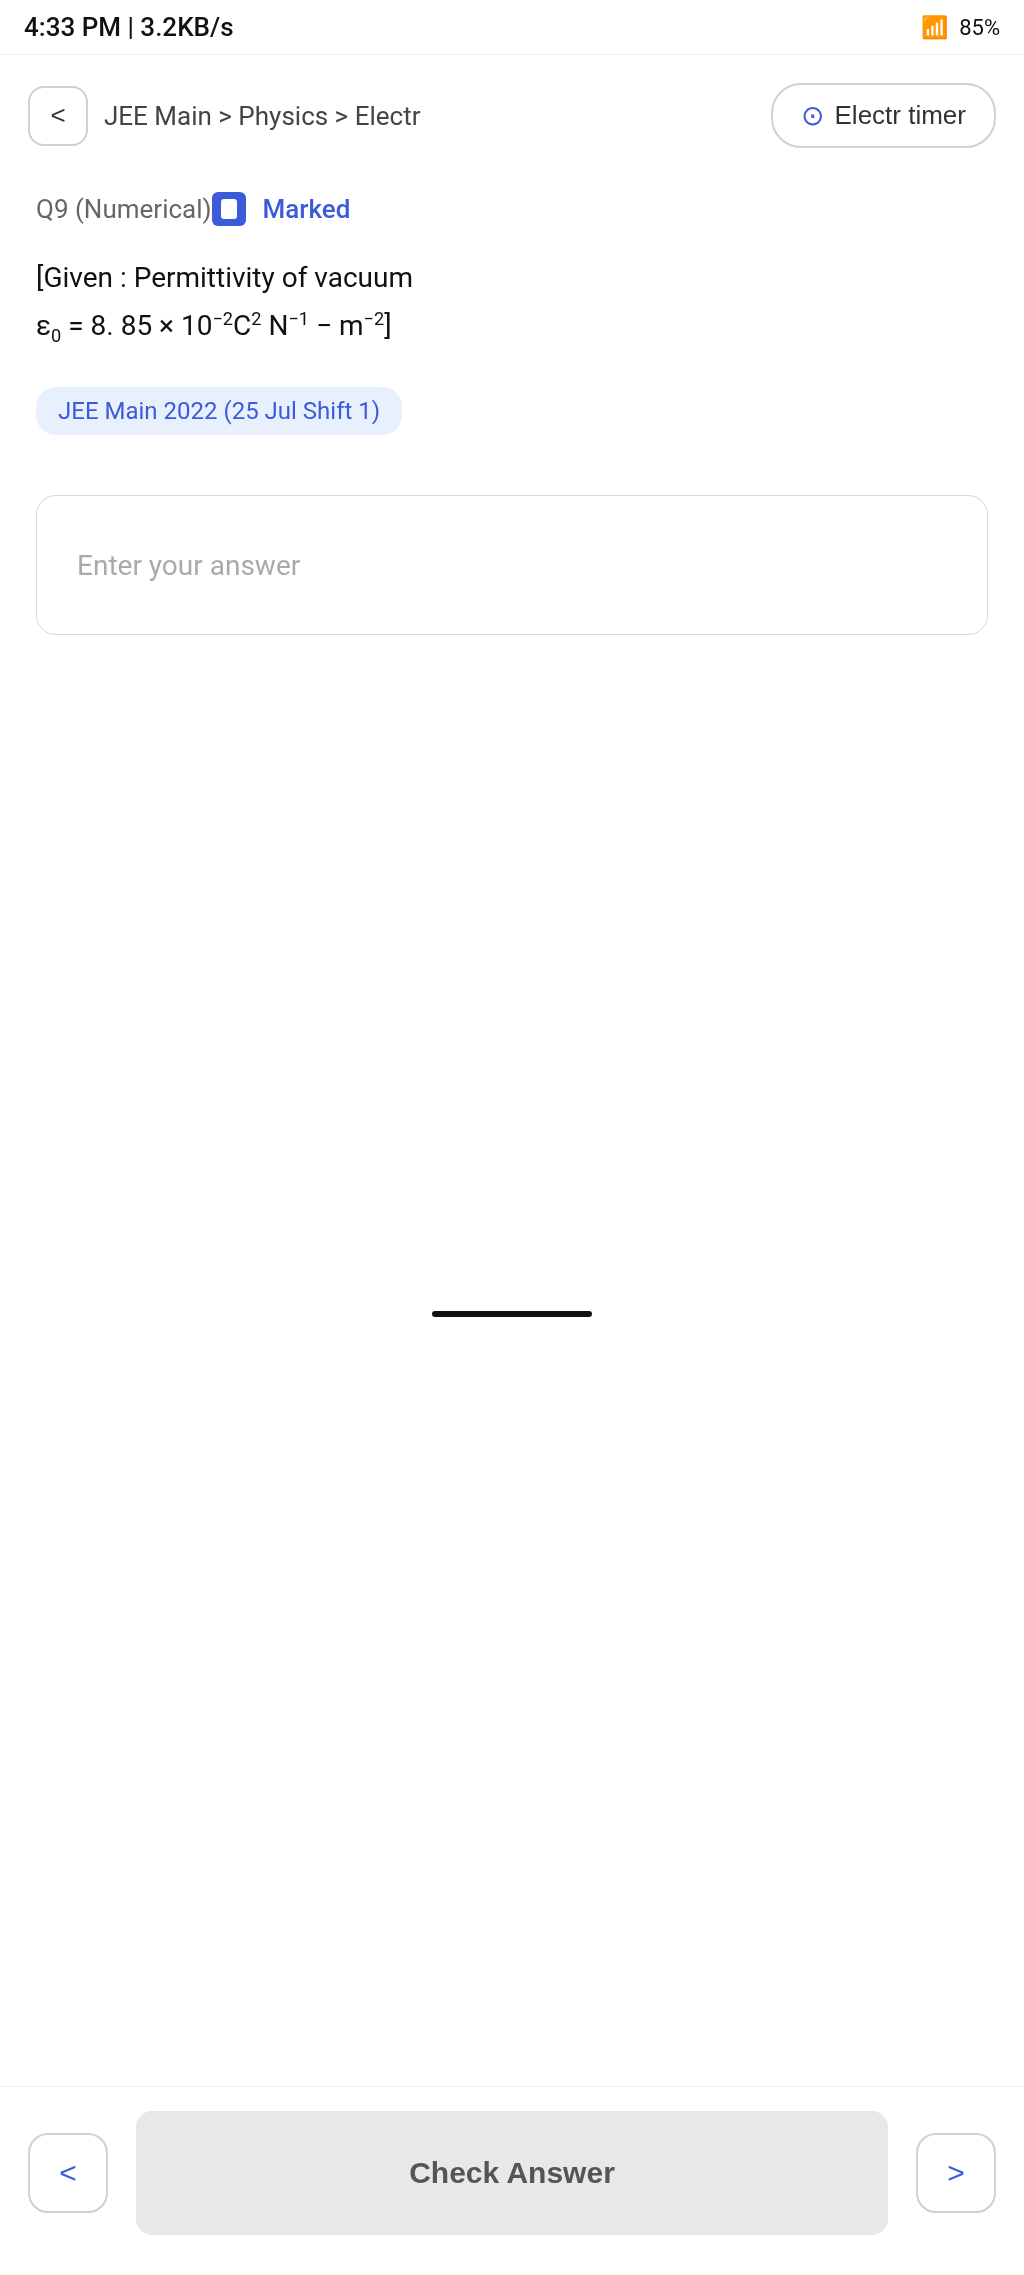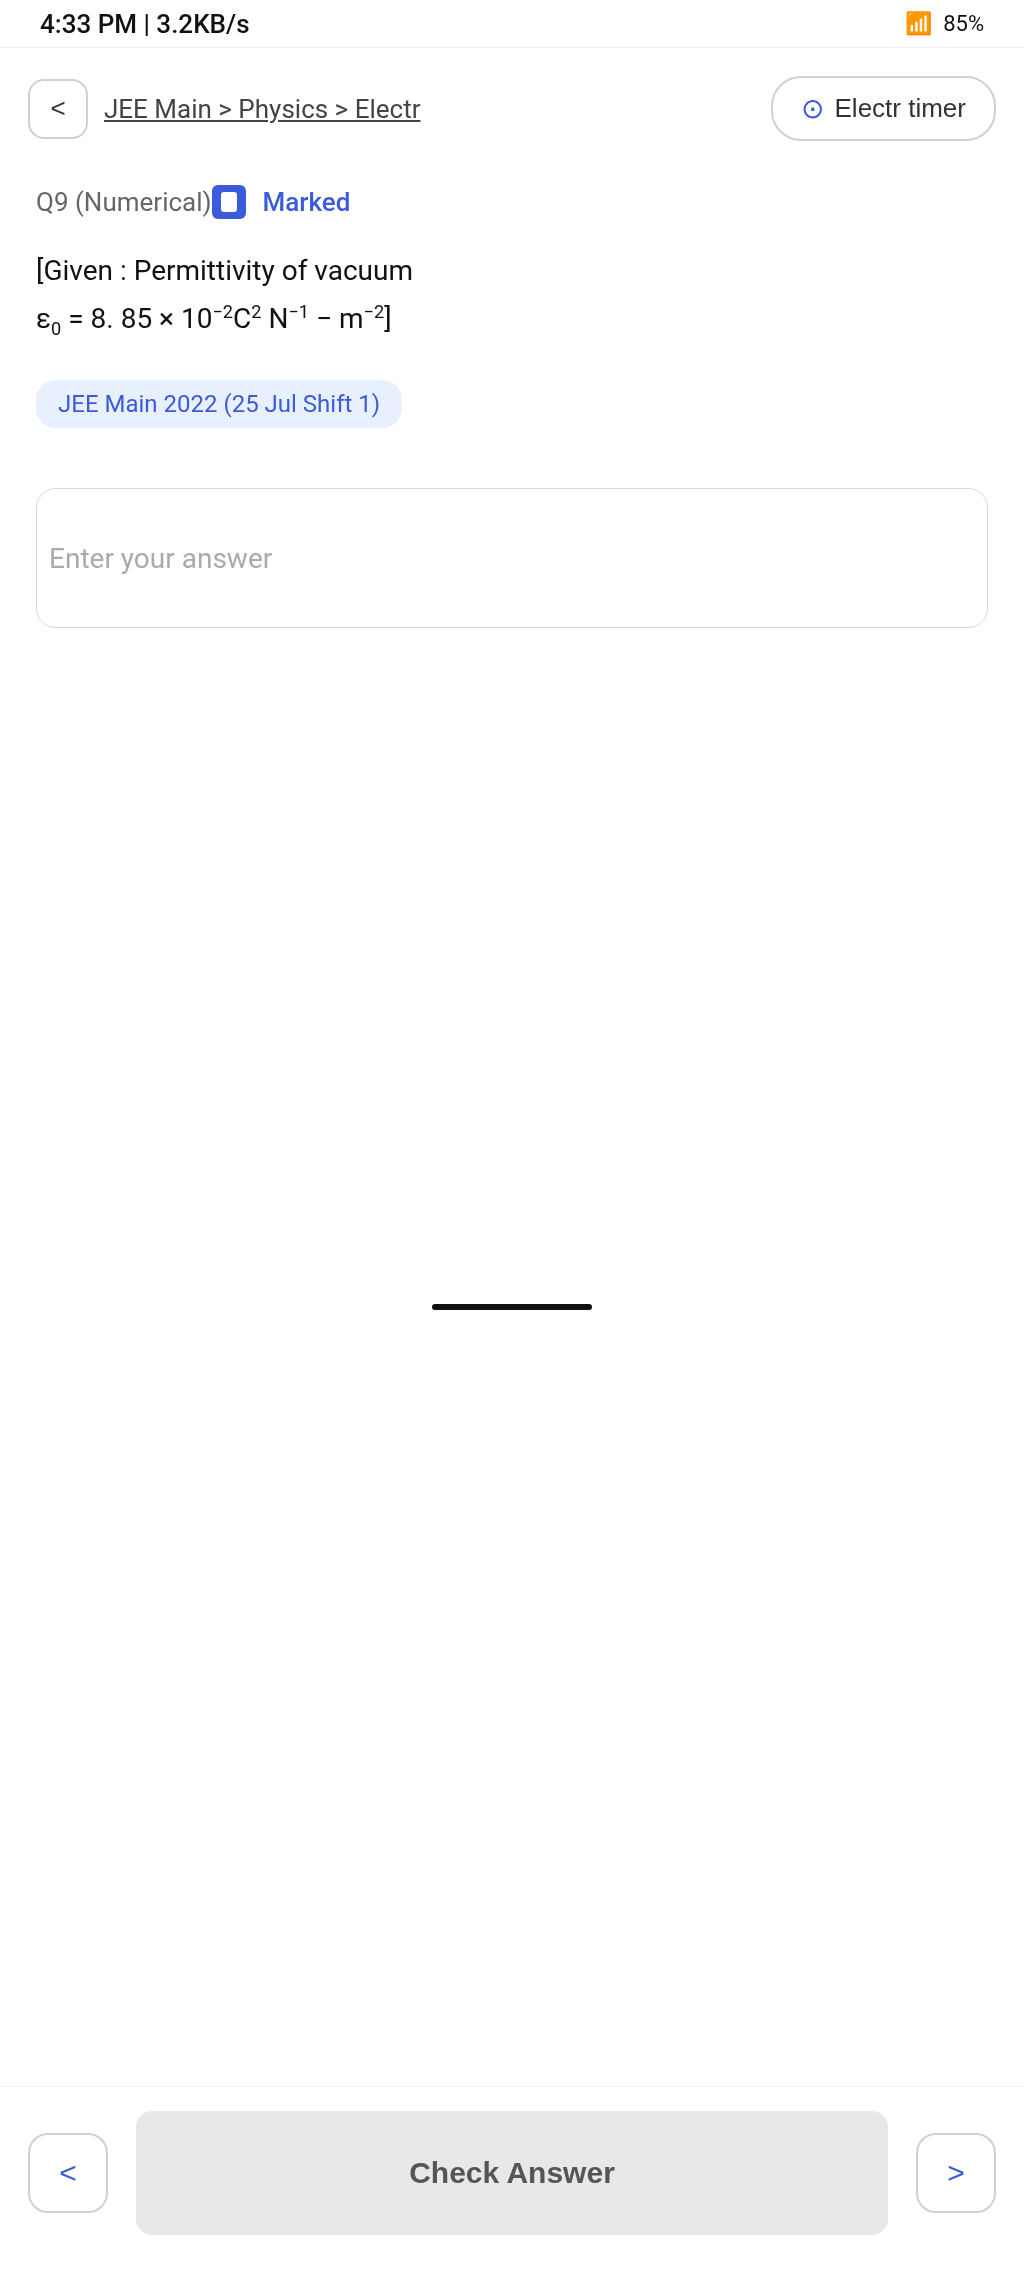--- a/index.html
+++ b/index.html
@@ -9,26 +9,26 @@
       width: 1024px;
       min-height: 2275px;
       background: #ffffff;
       font-family: -apple-system, BlinkMacSystemFont, 'Segoe UI', Roboto, sans-serif;
       position: relative;
     }
 
     
     .status-bar {
       width: 100%;
-      height: 48px;
+      height: 55px;
       background: #ffffff;
       display: flex;
       align-items: center;
       justify-content: space-between;
-      padding: 0 40px;
+      padding: 0 24px;
       border-bottom: 1px solid #eee;
     }
     .status-left {
       font-size: 26px;
       font-weight: 500;
       color: #111;
     }
     .status-right {
       display: flex;
       align-items: center;
@@ -60,21 +60,20 @@
       align-items: center;
       justify-content: center;
       background: #fff;
       cursor: pointer;
       font-size: 26px;
       color: #333;
     }
     .breadcrumb {
       font-size: 26px;
       color: #444;
-      text-decoration: underline;
     }
     .start-timer-btn {
       display: flex;
       align-items: center;
       gap: 10px;
       border: 2px solid #d0d0d0;
       border-radius: 30px;
       padding: 14px 28px;
       background: #fff;
       cursor: pointer;
@@ -152,21 +151,21 @@
       margin-bottom: 40px;
     }
 
     
     .answer-box-wrapper {
       margin: 20px 0 40px 0;
     }
     .answer-input-area {
       border: 1.5px solid #d8d8d8;
       border-radius: 20px;
-      padding: 40px 12px;
+      padding: 40px 40px;
       min-height: 140px;
       display: flex;
       align-items: center;
     }
     .answer-placeholder {
       font-size: 28px;
       color: #aaa;
     }
 
     

